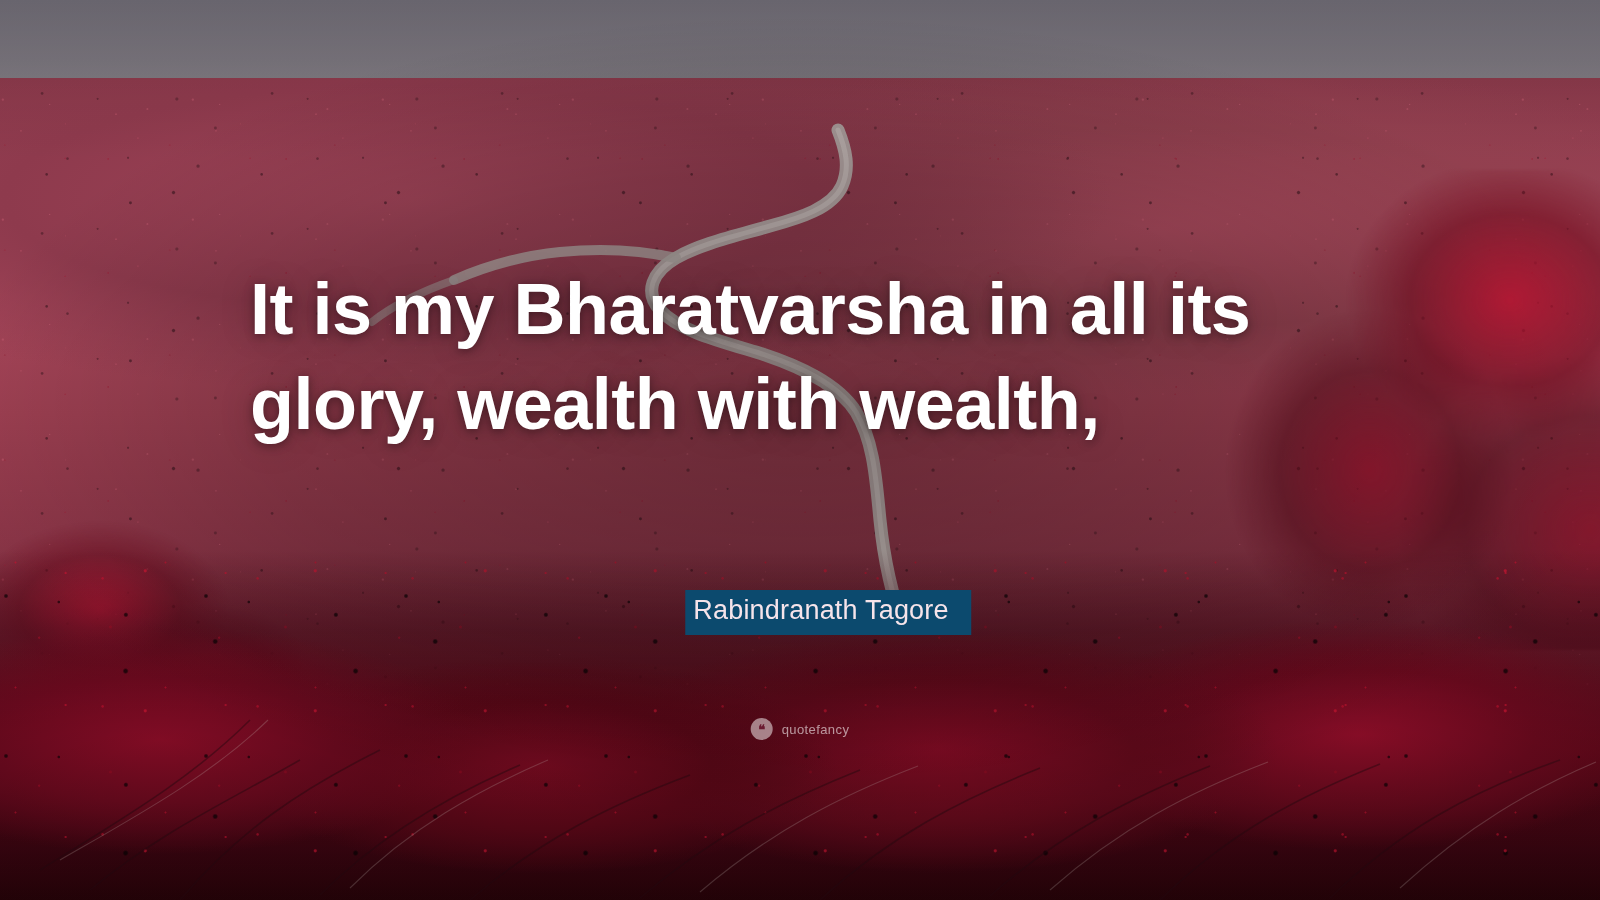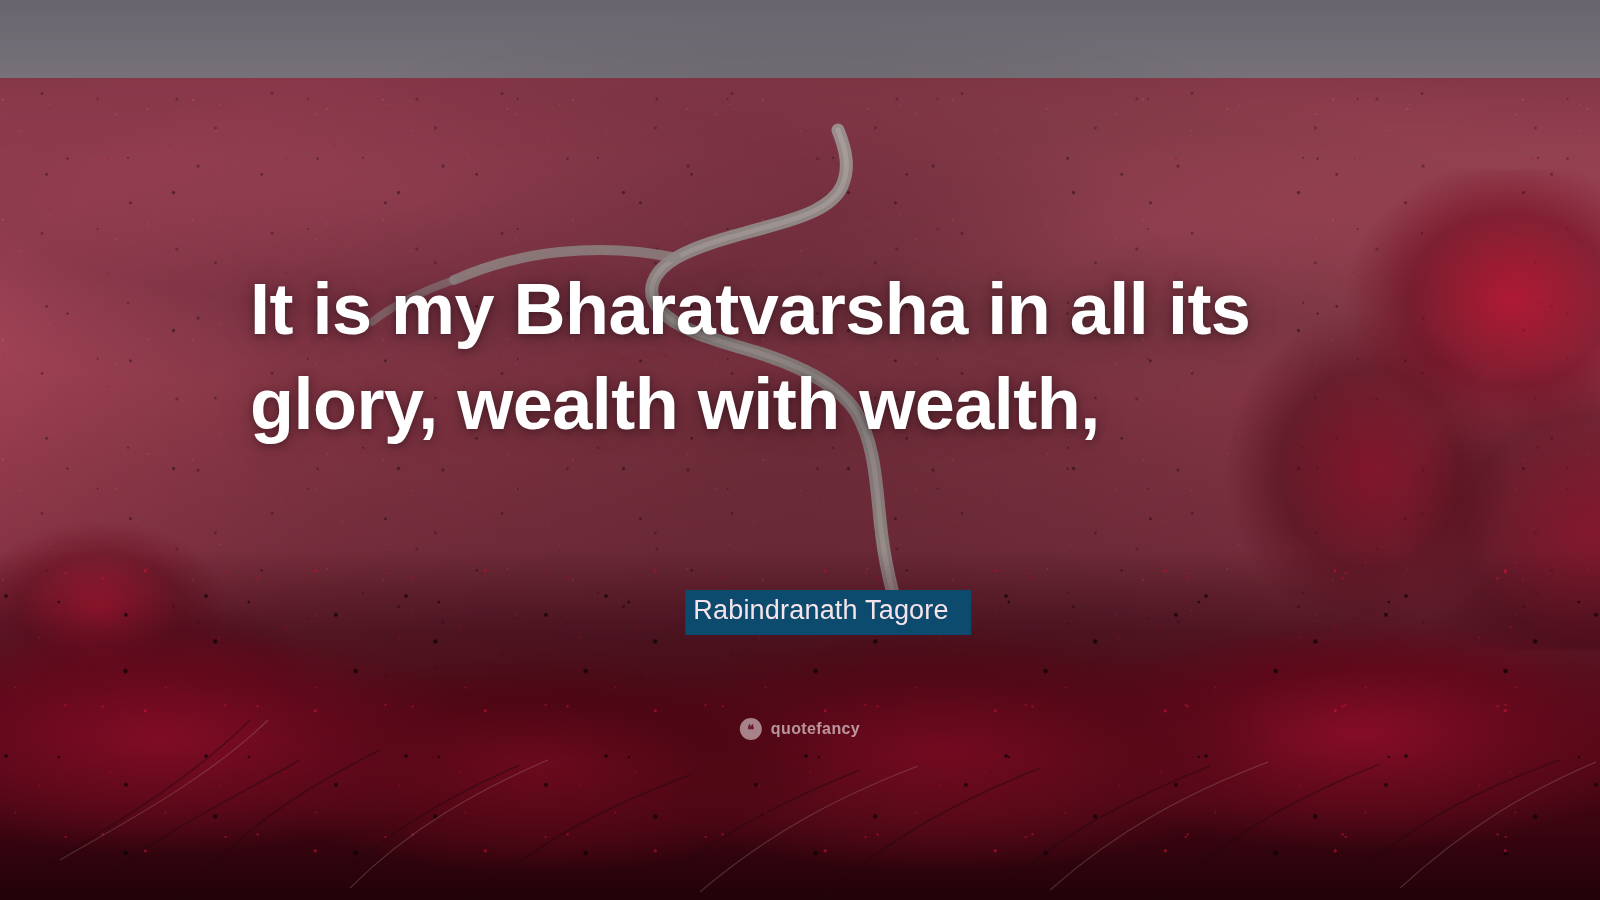--- a/index.html
+++ b/index.html
@@ -218,23 +218,23 @@
     display: flex;
     align-items: center;
     justify-content: center;
     color: #7a2440;
     font-size: 13px;
     font-weight: 700;
     line-height: 1;
   }
   .wm-text {
     color: rgba(255,255,255,.92);
-    font-size: 16px;
+    font-size: 13px;
     letter-spacing: .4px;
-    font-weight: 700;
+    font-weight: 400;
   }
 </style>
 </head>
 <body>
 
 <div id="stage">
 
   <div class="photo">
     <div class="sky"></div>
     <div class="ridge-far2"></div>

